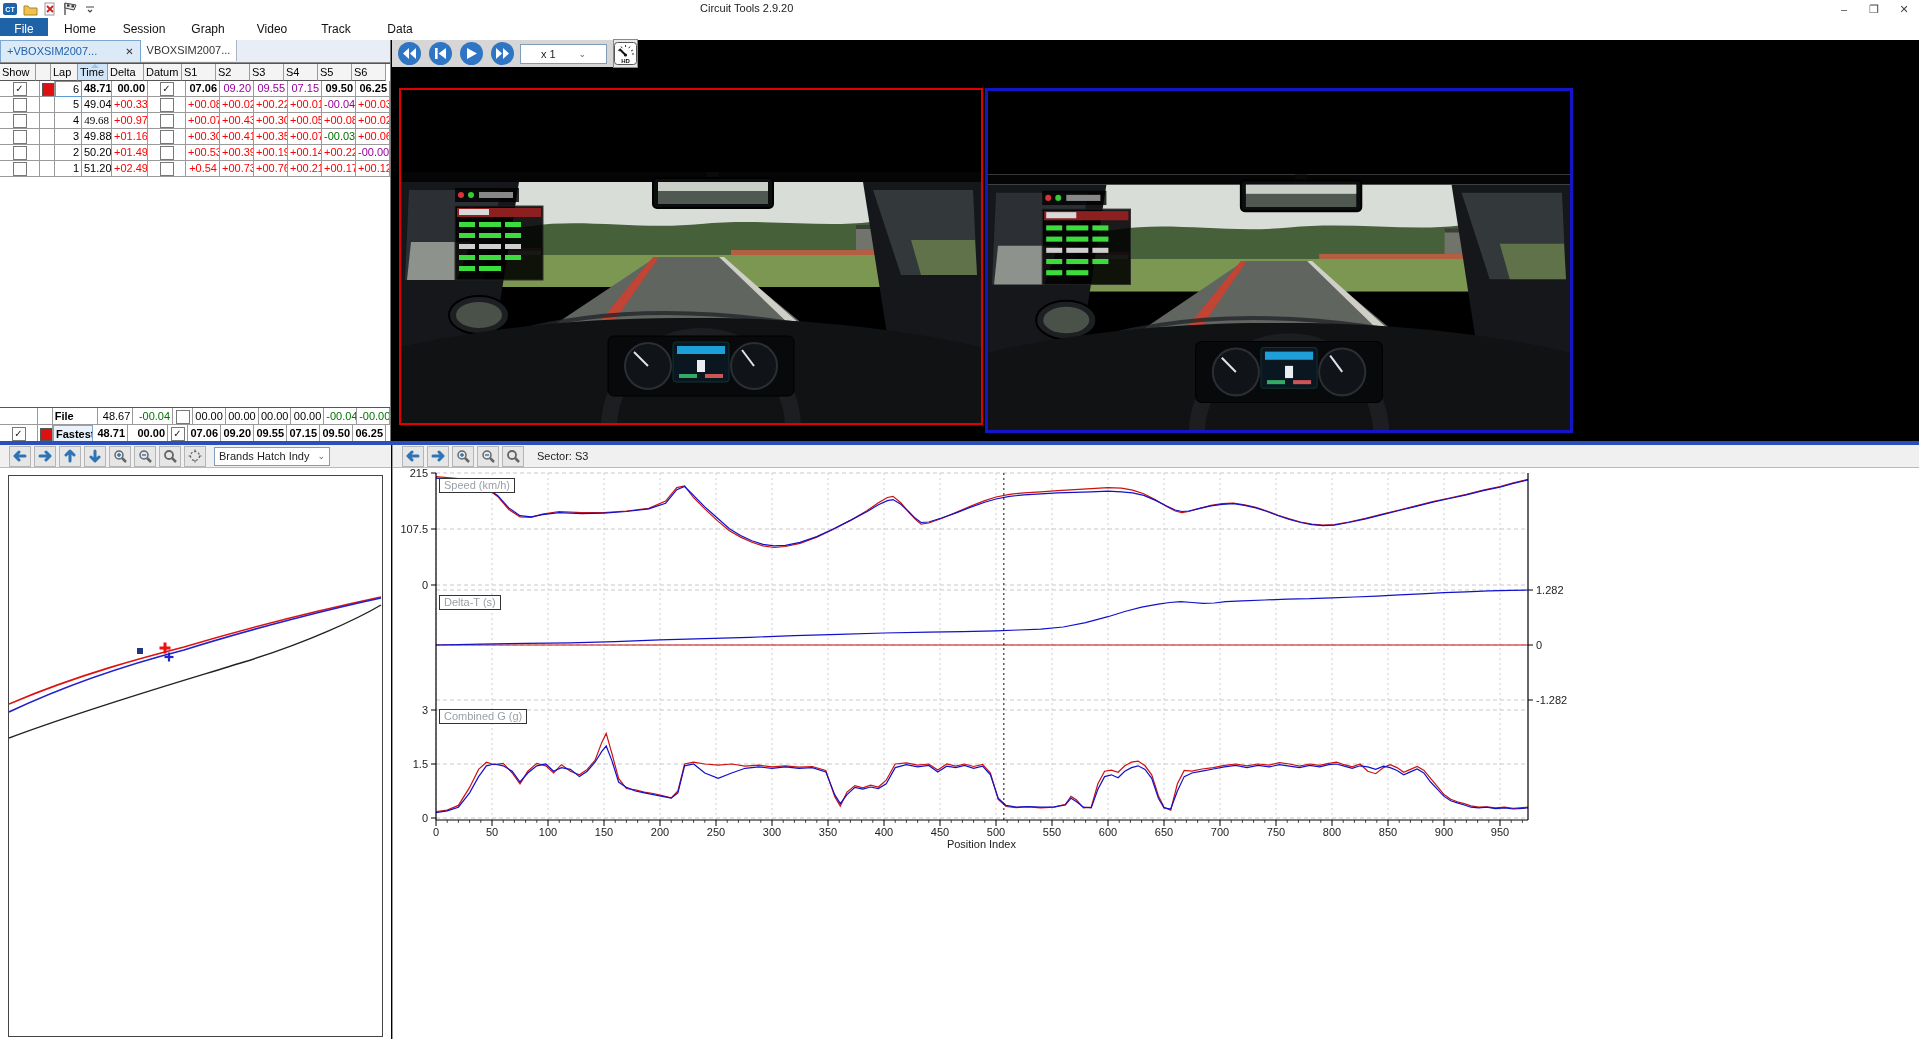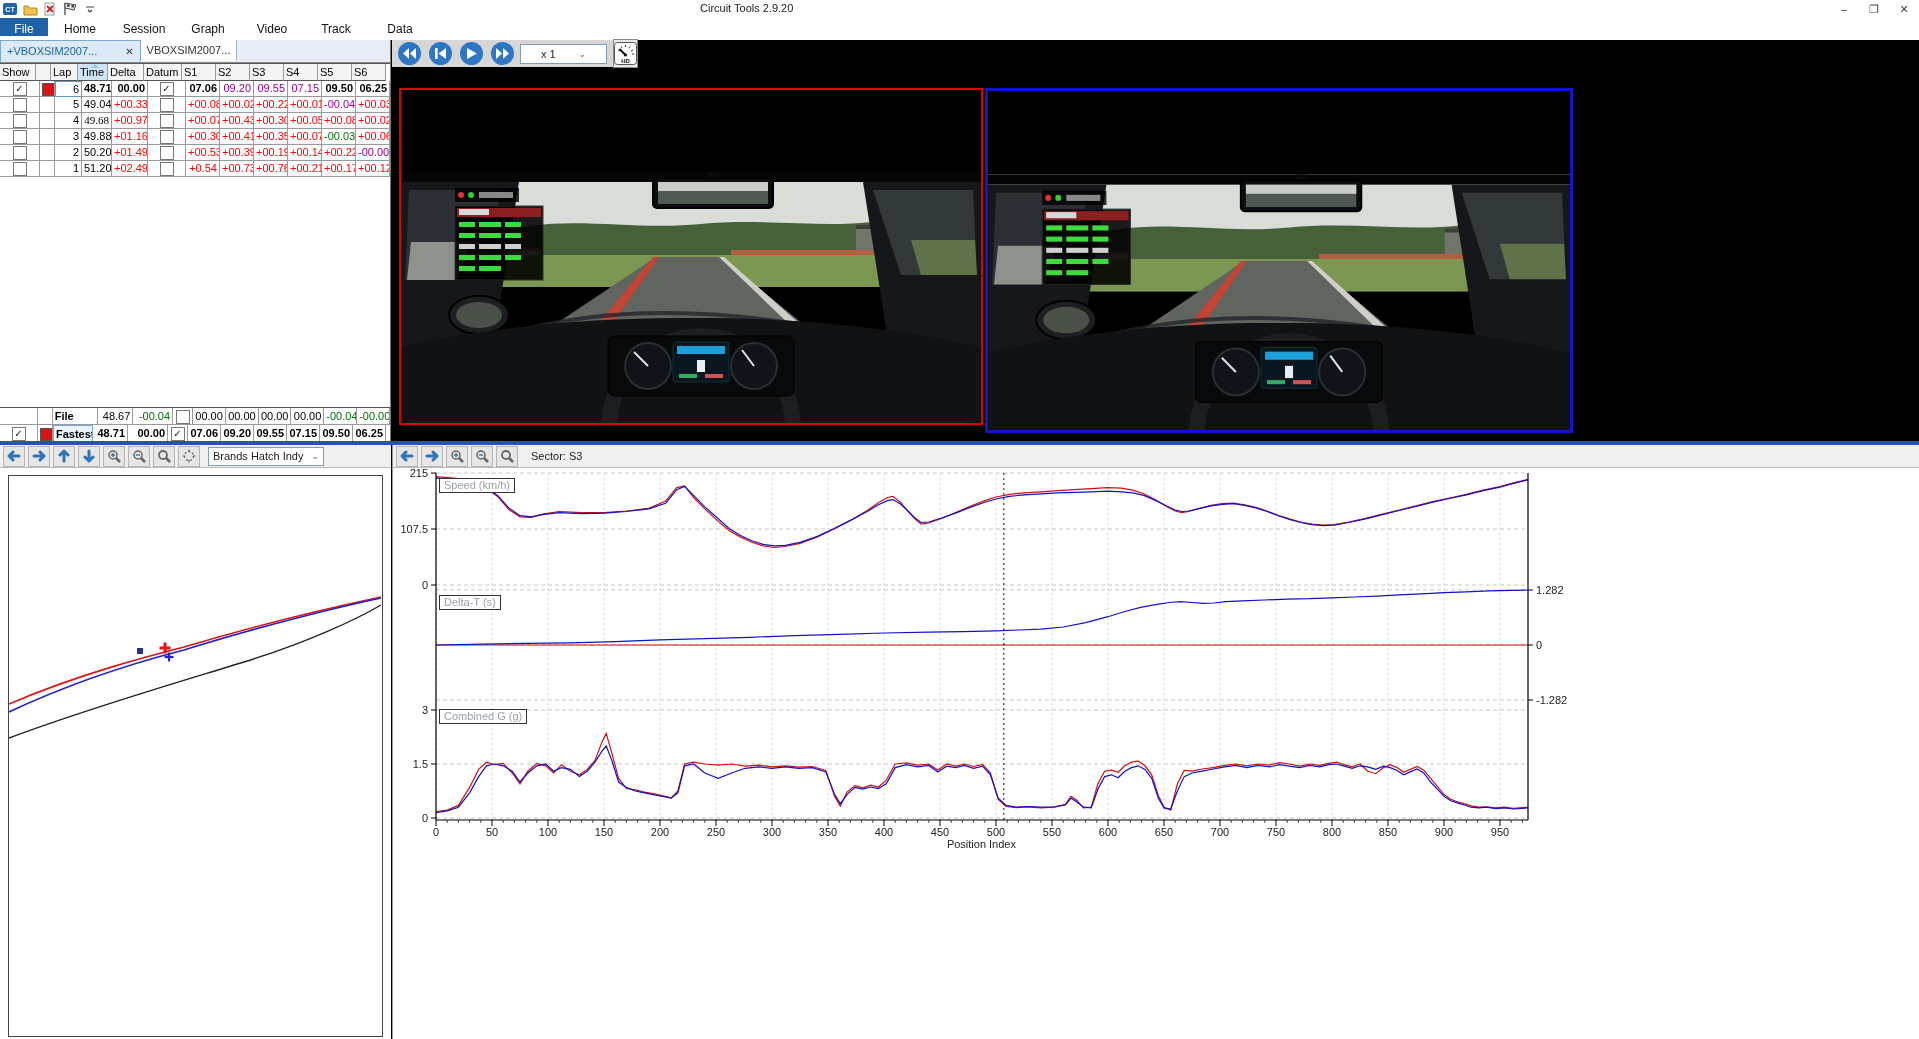--- a/index.html
+++ b/index.html
@@ -45,21 +45,21 @@
   .speed-select{width:58px;height:18px;background:#fff;border:1px solid #7f9db9;display:flex;align-items:center;justify-content:space-between;padding:0 20px;font-size:11px;color:#222;}
   .gauge-btn{width:27px;height:27px;background:#e8e8e8;border:1px solid #888;display:flex;align-items:center;justify-content:center;}
   
   .video-area{position:absolute;left:392px;top:40px;width:1527px;height:401px;background:#000;}
   .vframe{position:absolute;background:#000;}
   
   .splitter{position:absolute;left:0;top:441px;width:1919px;height:4px;background:#2b50bd;}
   
   .map-panel{position:absolute;left:0;top:445px;width:391px;height:594px;background:#fff;}
   .graph-panel{position:absolute;left:392px;top:445px;width:1527px;height:594px;background:#fff;border-left:1px solid #999;box-sizing:border-box;}
-  .ptoolbar{height:22px;background:#f0f0f0;border-bottom:1px solid #bbb;display:flex;align-items:center;gap:3px;padding-left:3px;}
+  .ptoolbar{height:22px;background:#f0f0f0;border-bottom:1px solid #bbb;display:flex;align-items:center;gap:3px;padding-left:9px;}
   .tool-btn{width:20px;height:19px;background:#e6e6e6;border:1px solid #b5b5b5;display:flex;align-items:center;justify-content:center;}
   .track-select{width:106px;height:17px;background:#fff;border:1px solid #7f9db9;display:flex;align-items:center;justify-content:space-between;padding:0 4px;margin-left:5px;font-size:11px;color:#222;}
   .sector-label{margin-left:10px;font-size:11px;color:#222;}
   .map-box{position:absolute;left:8px;top:30px;width:373px;height:560px;border:1px solid #444;background:#fff;}
   .chart-label{position:absolute;background:#fff;border:1px solid #333;color:#9aa0a6;font-size:11px;padding:0 4px;line-height:13px;z-index:3;}
   #chart-svg{position:absolute;left:0;top:23px;}
 </style>
 </head>
 <body>
 

